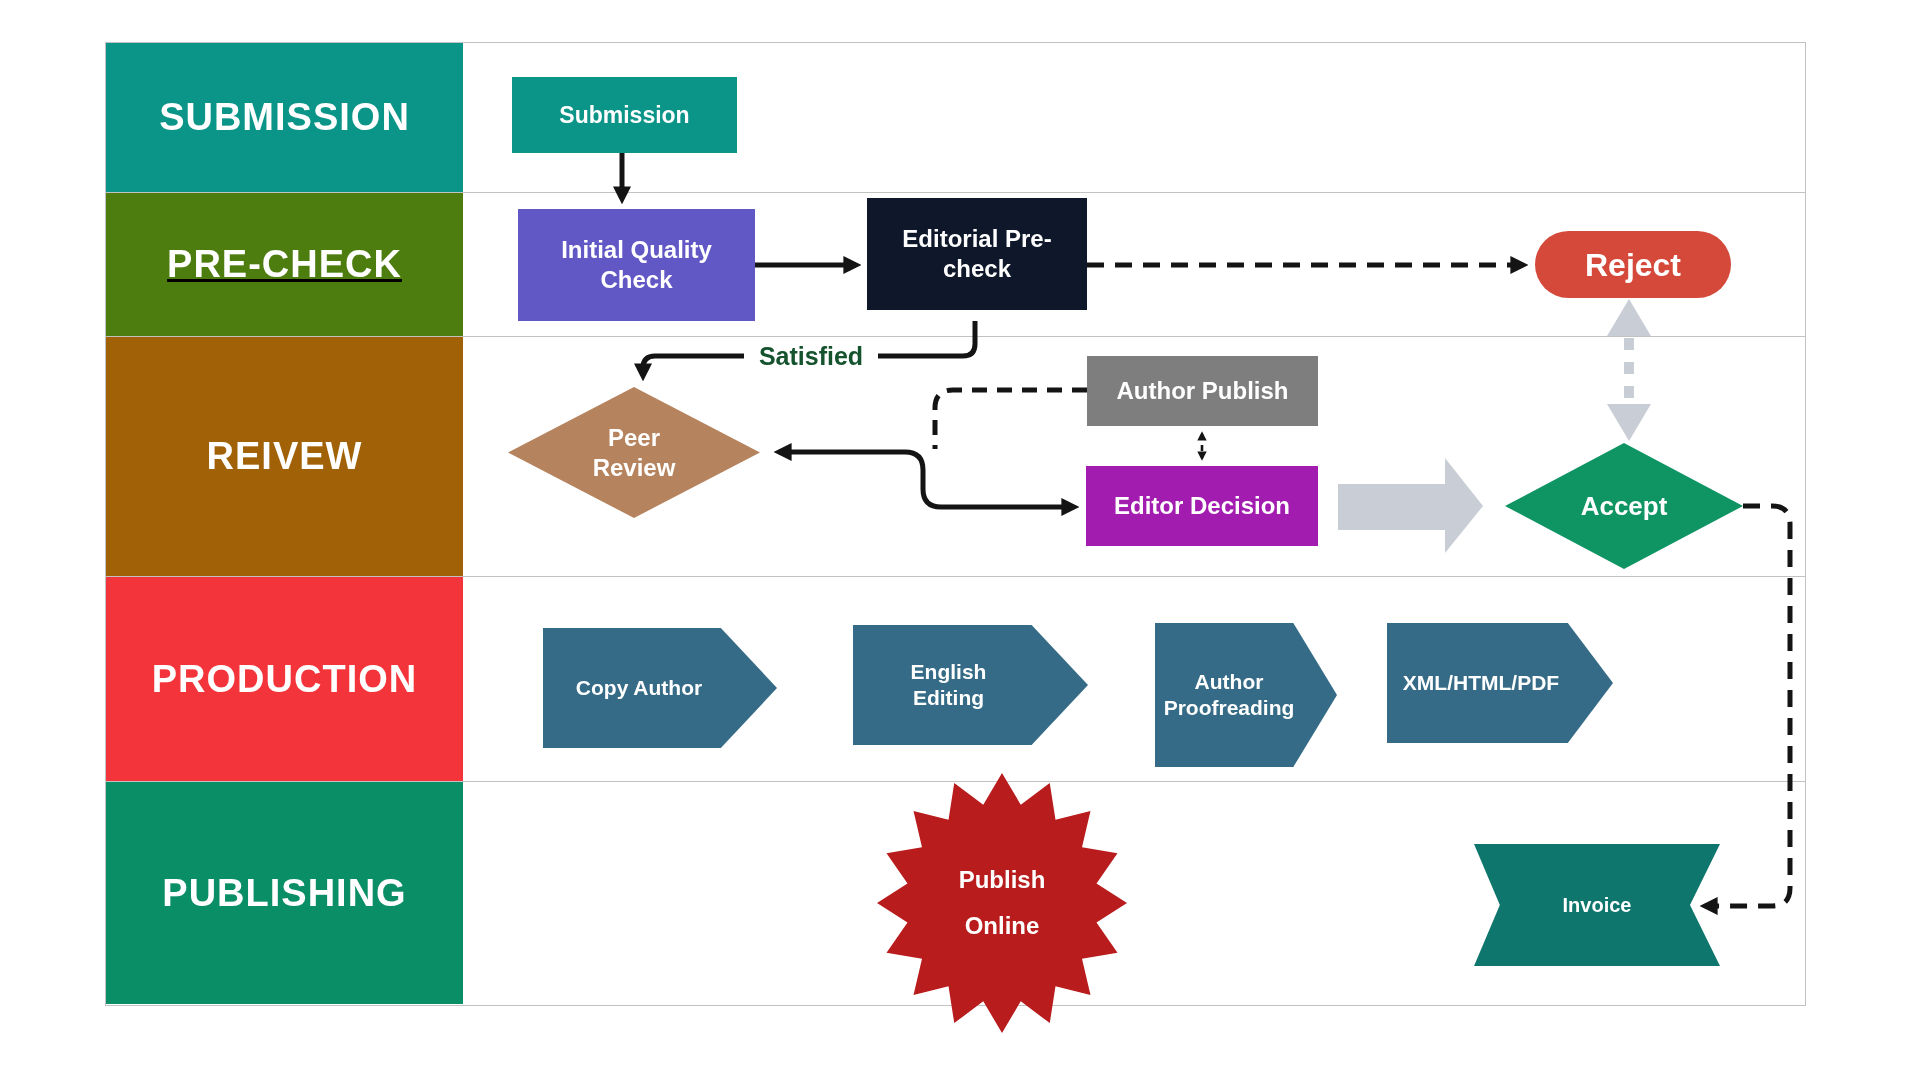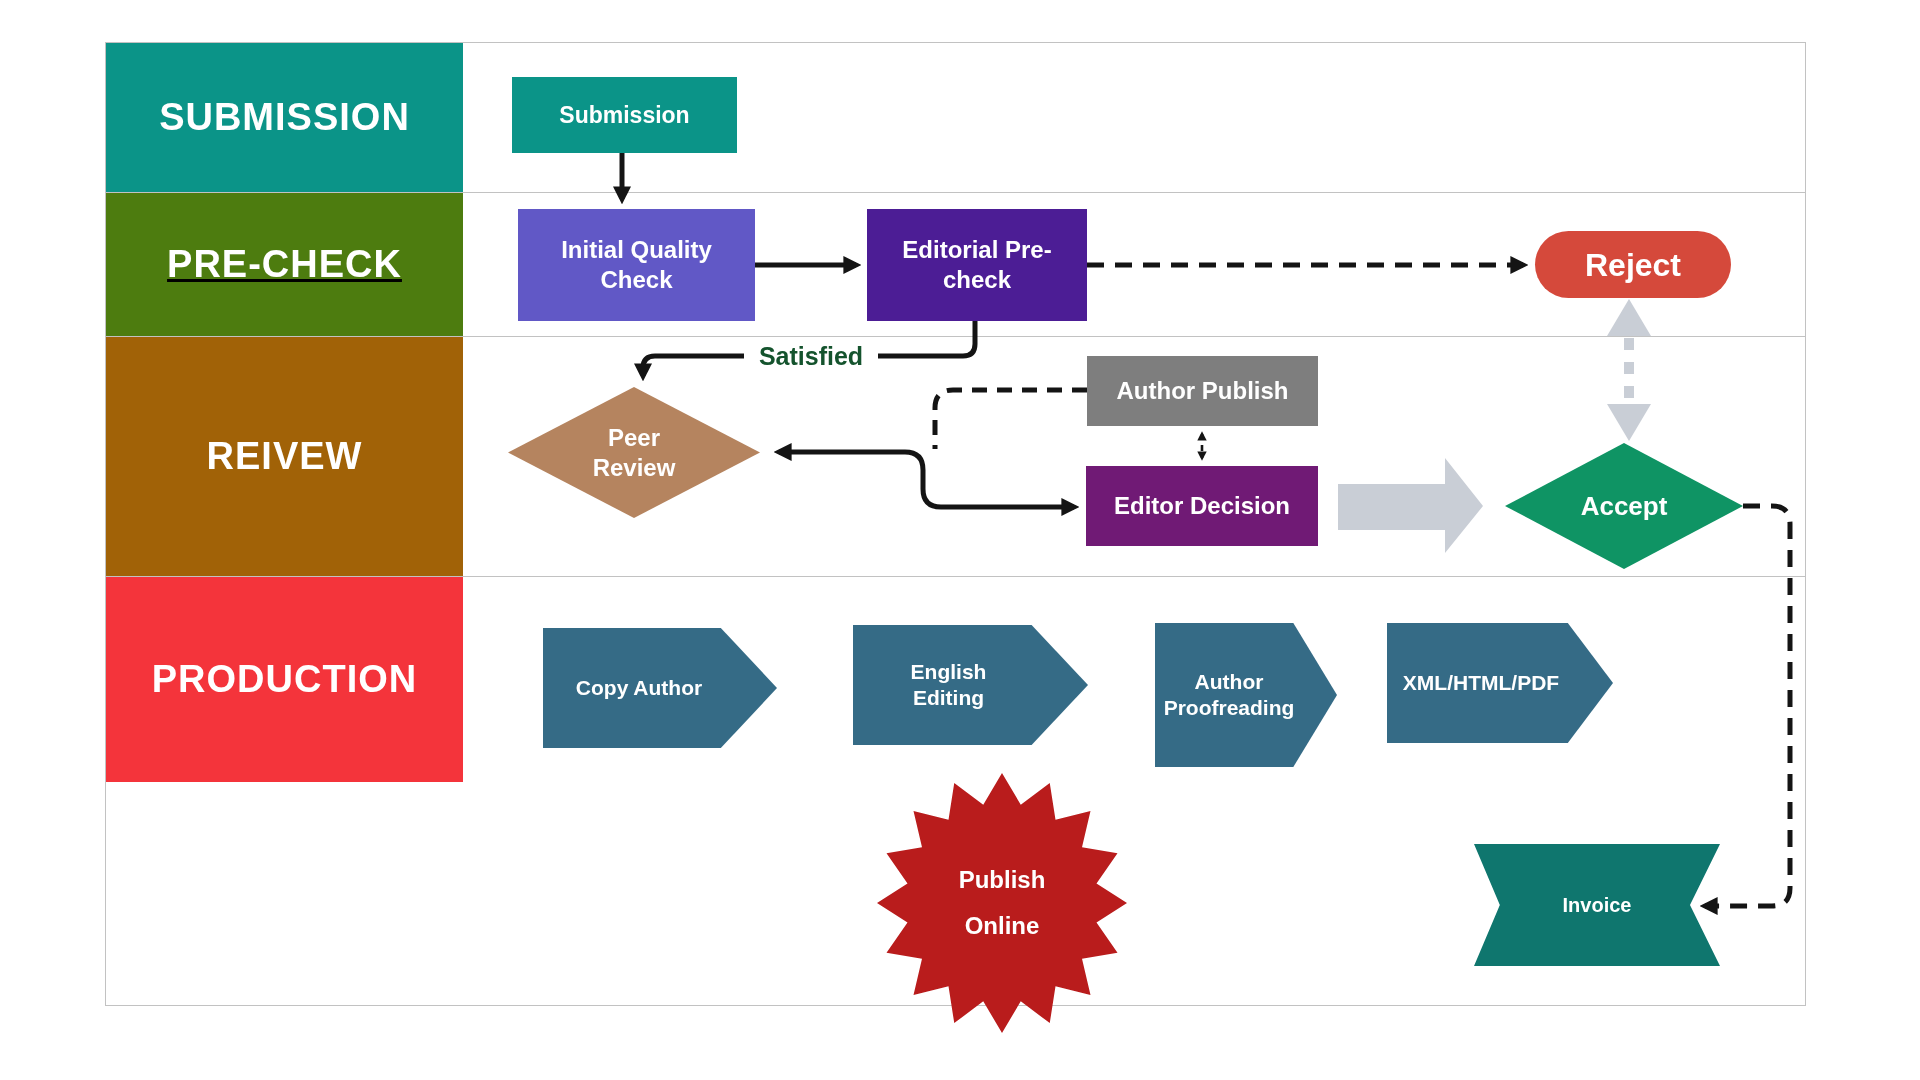--- a/index.html
+++ b/index.html
@@ -19,24 +19,24 @@
   .bg-submission{background:#0b9488;} .bg-precheck{background:#4d7c0f;text-decoration:underline;}
   .bg-review{background:#a16207;text-align:center;} .bg-production{background:#f4343b;}
   .bg-publishing{background:#0a8e66;}
 
   
   .node{position:absolute;display:flex;align-items:center;justify-content:center;
     text-align:center;color:#fff;font-weight:700;box-sizing:border-box;line-height:1.25;}
 
   .n-submission{left:512px;top:77px;width:225px;height:76px;background:#0b9488;font-size:23px;}
   .n-iqc{left:518px;top:209px;width:237px;height:112px;background:#6158c6;font-size:24px;padding:0 14px;}
-  .n-epc{left:867px;top:209px;width:220px;height:112px;background:#4c1d95;font-size:24px;padding:0 28px;}
+  .n-epc{left:867px;top:198px;width:220px;height:112px;background:#0f172a;font-size:24px;padding:0 28px;}
   .n-reject{left:1535px;top:231px;width:196px;height:67px;background:#d5493b;border-radius:34px;font-size:32px;}
   .n-author-revision{left:1087px;top:356px;width:231px;height:70px;background:#7e7e7e;font-size:24px;}
-  .n-editor-decision{left:1086px;top:466px;width:232px;height:80px;background:#701a75;font-size:24px;}
+  .n-editor-decision{left:1086px;top:466px;width:232px;height:80px;background:#a21caf;font-size:24px;}
 
   .diamond{clip-path:polygon(50% 0,100% 50%,50% 100%,0 50%);}
   .n-peer-review{left:508px;top:387px;width:252px;height:131px;background:#b5845f;font-size:24px;padding:0 60px;}
   .n-accept{left:1505px;top:443px;width:238px;height:126px;background:#0f9464;font-size:26px;}
 
   .chev{background:#356b86;font-size:21px;clip-path:polygon(0 0,76% 0,100% 50%,76% 100%,0 100%);padding:0 58px 0 16px;}
   .n-copy-editing{left:543px;top:628px;width:234px;height:120px;}
   .n-english-editing{left:853px;top:625px;width:235px;height:120px;padding:0 64px 0 20px;}
   .n-author-proofreading{left:1155px;top:623px;width:182px;height:144px;padding:0 40px 0 6px;}
   .n-xml{left:1387px;top:623px;width:226px;height:120px;clip-path:polygon(0 0,80% 0,100% 50%,80% 100%,0 100%);padding:0 48px 0 10px;}
@@ -75,20 +75,25 @@
       </div>
     </div>
     <div class="lane-row row-review">
       <div class="lane-head bg-review">
         <span>REIVEW</span>
       </div>
     </div>
     <div class="lane-row row-production">
       <div class="lane-head bg-production">
         <span>PRODUCTION</span>
+      </div>
+    </div>
+    <div class="lane-row row-publishing">
+      <div class="lane-head bg-publishing">
+        <span>PUBLISHING</span>
       </div>
     </div>
   </div>
 
   <svg id="wires" viewBox="0 0 1920 1080">
     <defs>
       <marker id="ab" viewBox="0 0 10 10" refX="7" refY="5" markerWidth="3.6" markerHeight="3.6" orient="auto-start-reverse" markerUnits="strokeWidth">
         <path d="M0,0 L10,5 L0,10 Z" fill="#141414"></path>
       </marker>
     </defs>

